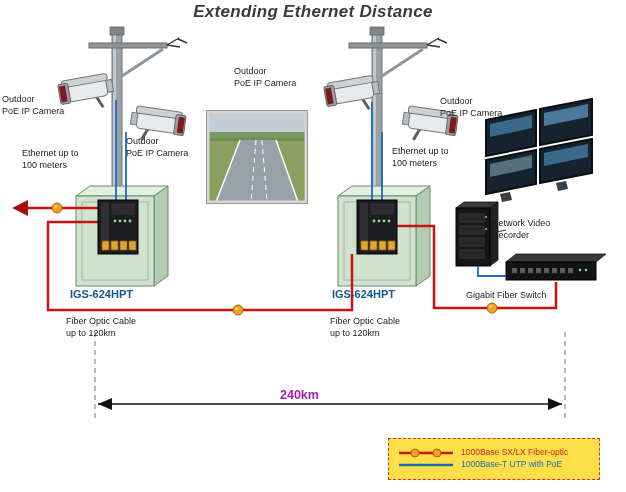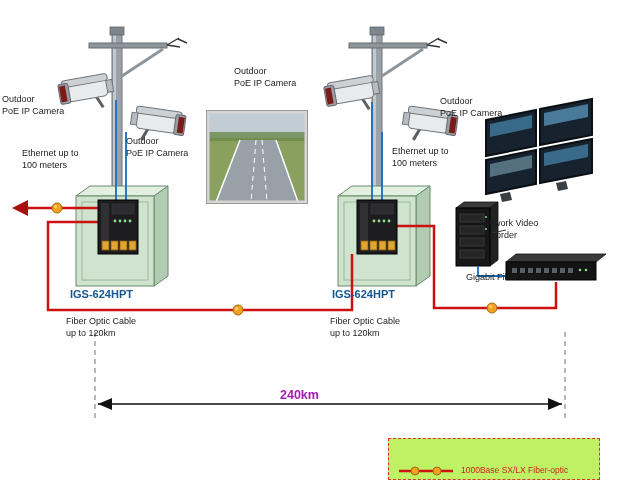--- a/index.html
+++ b/index.html
@@ -7,22 +7,22 @@
          font-family:"Liberation Sans",sans-serif;}
   .stage svg.scene{position:absolute;left:0;top:0;z-index:1;}
   .lbl{position:absolute;z-index:3;font:9px/1.3 "Liberation Sans",sans-serif;color:#1c1c1c;
        text-align:left;white-space:pre-line;}
   .title{position:absolute;z-index:3;left:0;top:2px;width:626px;text-align:center;
          font:italic 700 17px/1.2 "Liberation Sans",sans-serif;color:#3a3a3a;letter-spacing:.3px;}
   .igs{font:700 11px/1.2 "Liberation Sans",sans-serif;color:#15568f;}
   .fiberlbl{font-weight:400;}
   .dist{font:600 12.5px/1.2 "Liberation Sans",sans-serif;color:#a21caf;}
   .legend{position:absolute;z-index:3;left:388px;top:438px;width:212px;height:42px;
-          border:1.5px dashed #d23333;background:#bef264;box-sizing:border-box;
-          display:flex;flex-direction:column;justify-content:flex-end;padding:2px 8px;}
+          border:1.5px dashed #d23333;background:#fde047;box-sizing:border-box;
+          display:flex;flex-direction:column;justify-content:center;padding:2px 8px;}
   .legend-row{display:flex;align-items:center;gap:6px;}
   .lt{font:8.5px/1.1 "Liberation Sans",sans-serif;white-space:nowrap;}
   .lt-fiber{color:#cc2222;}
   .lt-utp{color:#1a6abf;}
 </style>
 </head>
 <body>
 
 <div class="stage">
 
@@ -184,20 +184,21 @@
 
     <g>
       <line x1="95" y1="332" x2="95" y2="418" stroke="#8a8a8a" stroke-width="1.2" stroke-dasharray="5 4"></line>
       <line x1="565" y1="332" x2="565" y2="418" stroke="#8a8a8a" stroke-width="1.2" stroke-dasharray="5 4"></line>
       <line x1="98" y1="404" x2="562" y2="404" stroke="#111" stroke-width="1.5"></line>
       <polygon points="98,404 112,398 112,410" fill="#111"></polygon>
       <polygon points="562,404 548,398 548,410" fill="#111"></polygon>
     </g>
   </svg>
 
+  <div class="title">Extending Ethernet Distance</div>
 
   <div class="lbl" style="left:2px;top:94px;width:80px">Outdoor
 PoE IP Camera</div>
   <div class="lbl" style="left:126px;top:136px;width:88px">Outdoor
 PoE IP Camera</div>
   <div class="lbl" style="left:234px;top:66px;width:90px">Outdoor
 PoE IP Camera</div>
   <div class="lbl" style="left:440px;top:96px;width:90px">Outdoor
 PoE IP Camera</div>
 
@@ -207,30 +208,36 @@
 100 meters</div>
 
   <div class="lbl igs" style="left:70px;top:288px;width:110px">IGS-624HPT</div>
   <div class="lbl igs" style="left:332px;top:288px;width:110px">IGS-624HPT</div>
 
   <div class="lbl fiberlbl" style="left:66px;top:316px;width:122px">Fiber Optic Cable
 up to 120km</div>
   <div class="lbl fiberlbl" style="left:330px;top:316px;width:122px">Fiber Optic Cable
 up to 120km</div>
 
-  <div class="lbl" style="left:480px;top:218px;width:96px">Network Video
+  <div class="lbl" style="left:492px;top:218px;width:96px">Network Video
 Recorder</div>
-  <div class="lbl" style="left:466px;top:272px;width:132px">Gigabit Fiber Switch</div>
+  <div class="lbl" style="left:466px;top:290px;width:132px">Gigabit Fiber Switch</div>
 
   <div class="lbl dist" style="left:280px;top:388px;width:70px">240km</div>
 
   <div class="legend">
     <div class="legend-row">
       <svg width="58" height="12">
         <line x1="2" y1="6" x2="56" y2="6" stroke="#cc1111" stroke-width="2.5"></line>
         <circle cx="18" cy="6" r="4" fill="#f2a21f" stroke="#a06a10" stroke-width="1"></circle>
         <circle cx="40" cy="6" r="4" fill="#f2a21f" stroke="#a06a10" stroke-width="1"></circle>
       </svg>
       <span class="lt lt-fiber">1000Base SX/LX Fiber-optic</span>
     </div>
+    <div class="legend-row">
+      <svg width="58" height="12">
+        <line x1="2" y1="6" x2="56" y2="6" stroke="#1a6abf" stroke-width="2.5"></line>
+      </svg>
+      <span class="lt lt-utp">1000Base-T UTP with PoE</span>
+    </div>
   </div>
 
 </div>
 
 </body></html>

